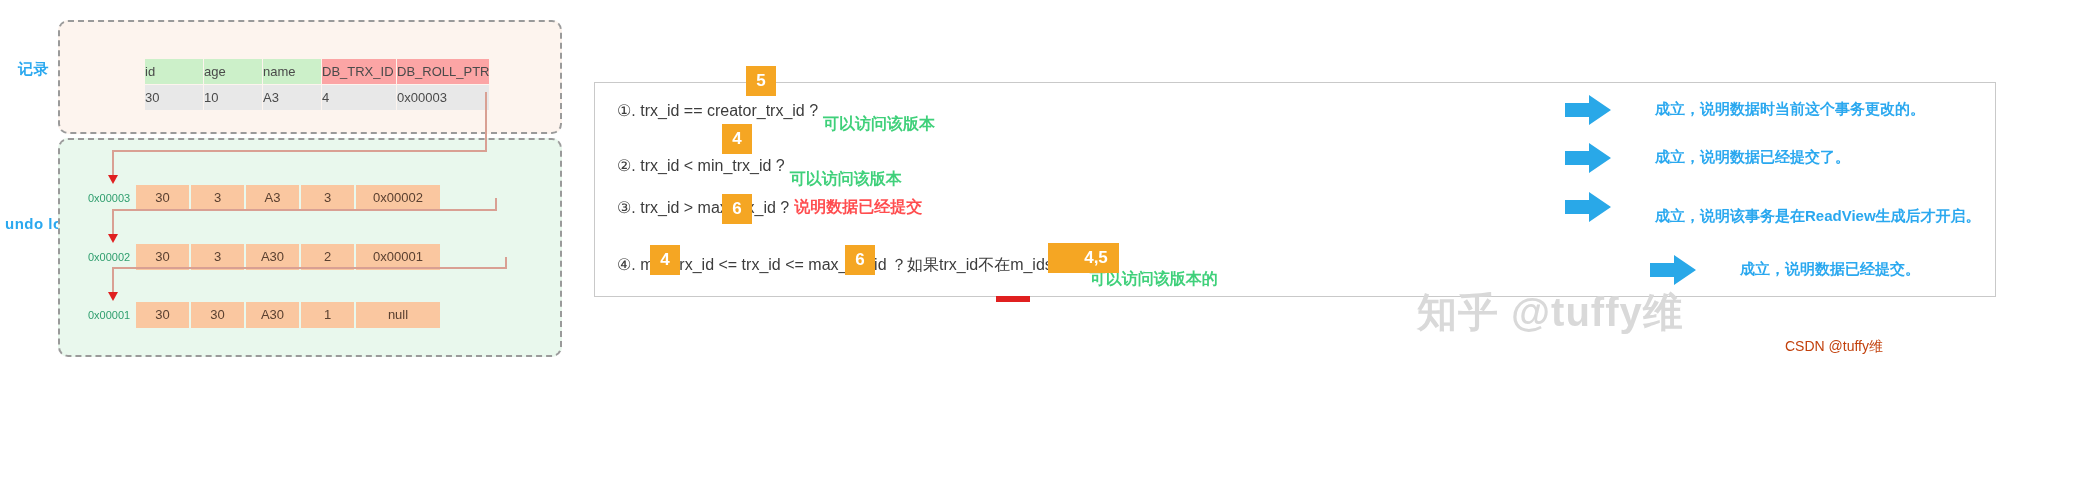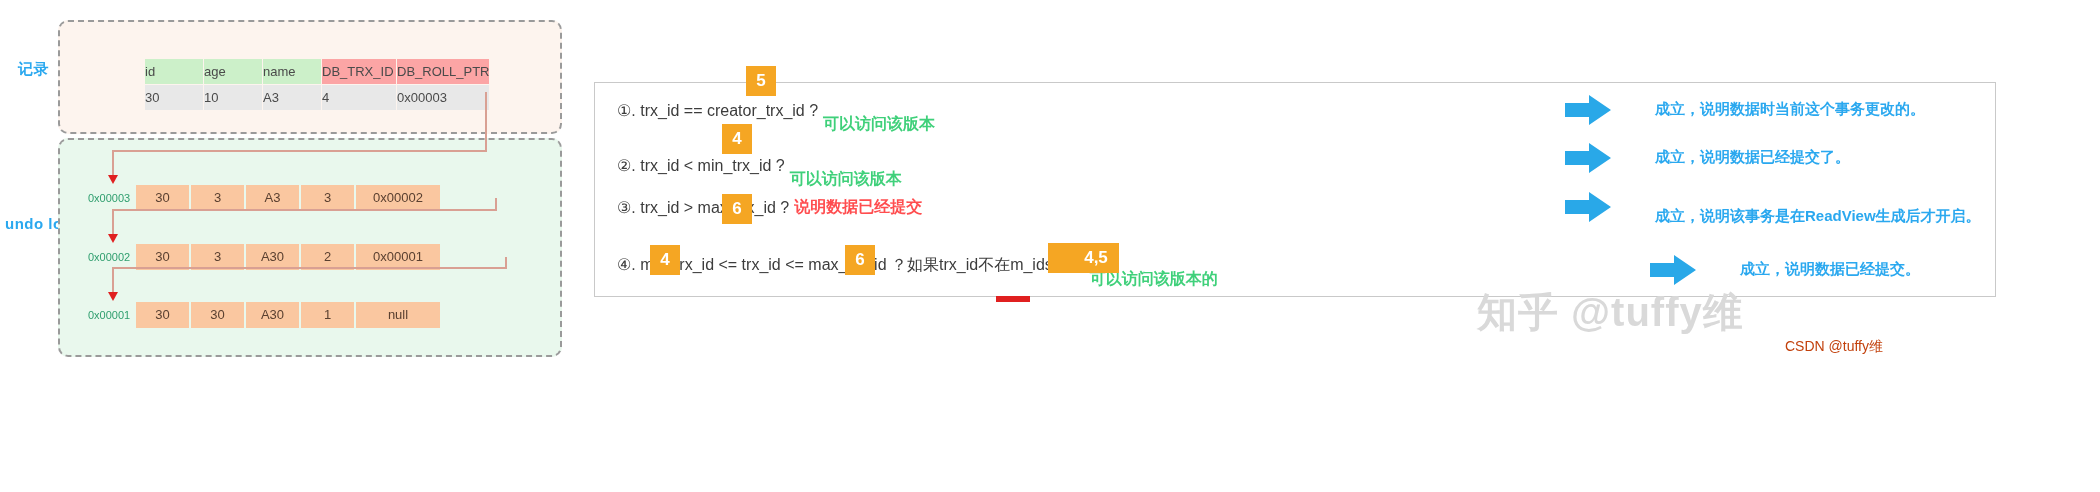--- a/index.html
+++ b/index.html
@@ -104,21 +104,21 @@
   #badge-6a{left:722px;top:194px;}
   #badge-4b{left:650px;top:245px;}
   #badge-6b{left:845px;top:245px;}
   #badge-45{left:1048px;top:243px;padding-left:25px;}
 
   
   #red-underline{position:absolute;left:996px;top:296px;width:34px;height:6px;background:#e02020;}
 
   
   #watermark-zhihu{
-    position:absolute;left:1477px;top:285px;
+    position:absolute;left:1417px;top:285px;
     font-size:40px;color:#d9d9d9;font-weight:bold;white-space:nowrap;
     letter-spacing:1px;
   }
   #watermark-csdn{
     position:absolute;left:1785px;top:338px;
     font-size:14px;color:#c2410c;white-space:nowrap;
   }
 </style>
 </head>
 <body>

